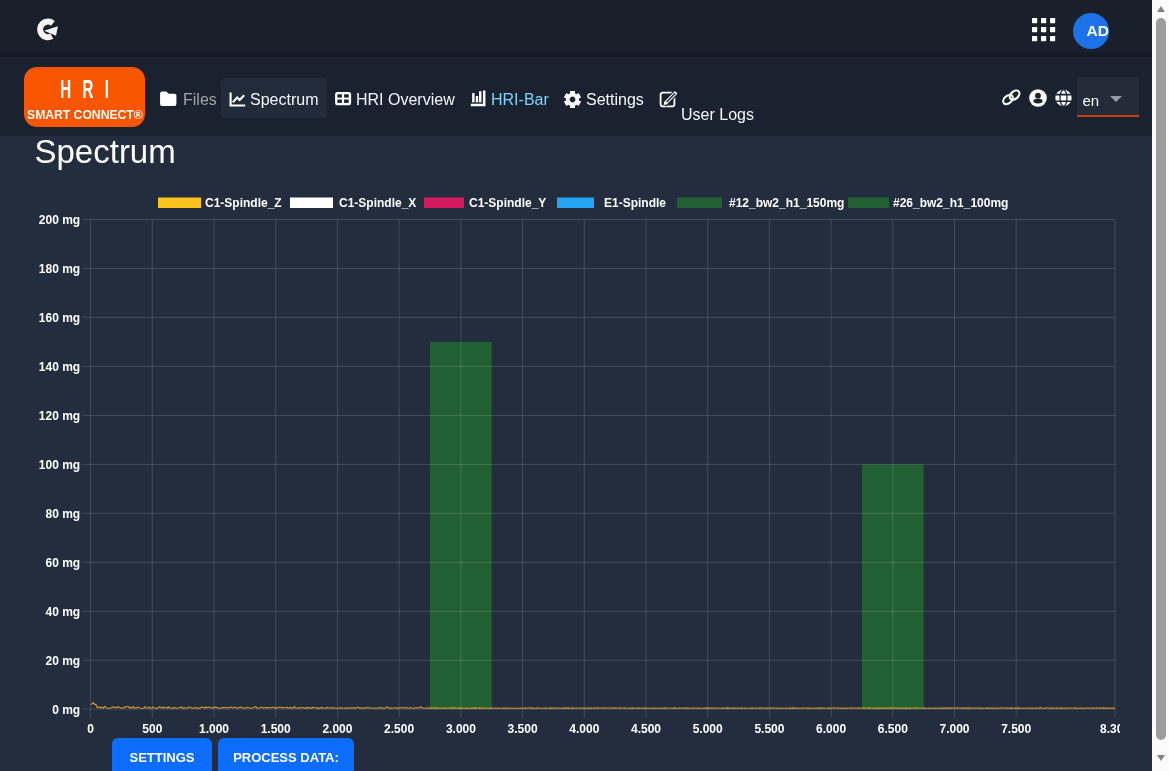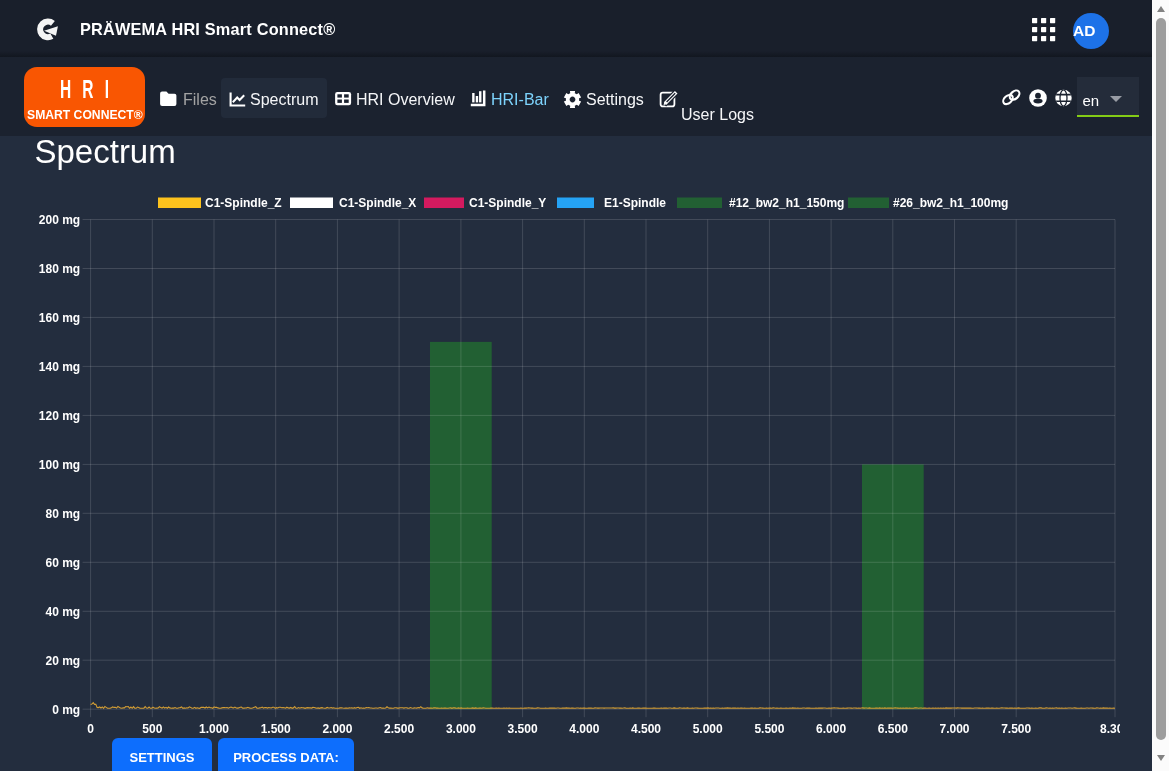--- a/index.html
+++ b/index.html
@@ -7,33 +7,32 @@
 .abs { position:absolute; }
 </style></head>
 <body>
 <div class="abs" style="left:0;top:0;width:1152px;height:771px;overflow:hidden;">
 
 <div class="abs" style="left:0;top:0;width:1152px;height:57px;background:#191f2b;"></div>
 <svg class="abs" style="left:37px;top:13px;" width="26" height="31" viewBox="0 0 26 31">
 <path d="M14.84,23.19 A7.8,7.8 0 1 1 15.91,10.34" stroke="#f4f4f4" stroke-width="6.1" fill="none"></path>
 <polygon points="7.1,17.8 20.9,13.3 19.0,22.7" fill="#f4f4f4"></polygon>
 </svg>
-<div class="abs" style="left:80px;top:20px;color:#fff;font-size:16.3px;font-weight:bold;letter-spacing:0.2px;">PRÄWEMA HRI Smart Connect®</div>
 <svg class="abs" style="left:1032px;top:18px;" width="24" height="24" viewBox="0 0 24 24">
       <rect x="0" y="0" width="5.2" height="5.2" rx="0.6" fill="#fff"></rect>
       <rect x="9" y="0" width="5.2" height="5.2" rx="0.6" fill="#fff"></rect>
       <rect x="18" y="0" width="5.2" height="5.2" rx="0.6" fill="#fff"></rect>
       <rect x="0" y="9" width="5.2" height="5.2" rx="0.6" fill="#fff"></rect>
       <rect x="9" y="9" width="5.2" height="5.2" rx="0.6" fill="#fff"></rect>
       <rect x="18" y="9" width="5.2" height="5.2" rx="0.6" fill="#fff"></rect>
       <rect x="0" y="18" width="5.2" height="5.2" rx="0.6" fill="#fff"></rect>
       <rect x="9" y="18" width="5.2" height="5.2" rx="0.6" fill="#fff"></rect>
       <rect x="18" y="18" width="5.2" height="5.2" rx="0.6" fill="#fff"></rect>
     </svg>
-<div class="abs" style="left:1073px;top:12.5px;width:36px;height:36px;border-radius:50%;background:#1d72e8;color:#fff;font-weight:bold;font-size:15.5px;text-align:left;line-height:36px;">AD</div>
+<div class="abs" style="left:1073px;top:12.5px;width:36px;height:36px;border-radius:50%;background:#1d72e8;color:#fff;font-weight:bold;font-size:15.5px;text-align:right;line-height:36px;">AD</div>
 <div class="abs" style="left:0;top:51px;width:1152px;height:6px;background:linear-gradient(180deg, rgba(25,31,43,0) 0%, rgba(10,14,20,0.5) 100%);"></div>
 <div class="abs" style="left:0;top:57px;width:1152px;height:79px;background:#1b222f;"></div>
 <div class="abs" style="left:24px;top:67px;width:121px;height:59.5px;background:#f95602;border-radius:13px;color:#fff;">
 <div class="abs" style="left:0;top:9.5px;width:121px;text-align:center;font-size:25px;font-weight:bold;letter-spacing:5.5px;text-indent:5.5px;transform:scaleX(0.62);transform-origin:60.5px 0;line-height:25px;white-space:nowrap;">H R I</div>
 <div class="abs" style="left:0;top:40.5px;width:121px;text-align:center;font-size:12.8px;font-weight:bold;transform:scaleX(0.95);transform-origin:60.5px 0;line-height:13px;white-space:nowrap;">SMART CONNECT®</div>
 </div>
 <div class="abs" style="left:221px;top:78px;width:106px;height:40px;background:#222b3a;border-radius:4px;"></div>
 <svg class="abs" style="left:159px;top:90px;" width="19" height="19" viewBox="0 0 19 19">
       <path d="M1.1,3.5 a2.0,2.0 0 0 1 2.0,-2.0 h4.3 l2.2,2.2 h5.9 a1.9,1.9 0 0 1 1.9,1.9 v8.4 a1.9,1.9 0 0 1 -1.9,1.9 H3.1 a2.0,2.0 0 0 1 -2.0,-2.0 z" fill="#fff"></path>
     </svg>
@@ -83,21 +82,21 @@
       <clipPath id="gc">
         <circle cx="8.5" cy="9" r="8.2"></circle>
       </clipPath>
       <circle cx="8.5" cy="9" r="8.2" fill="#fff"></circle>
       <g clip-path="url(#gc)">
         <line x1="0" y1="5.6" x2="17" y2="5.6" stroke="#1b222f" stroke-width="1.6"></line>
         <line x1="0" y1="12.2" x2="17" y2="12.2" stroke="#1b222f" stroke-width="1.6"></line>
         <ellipse cx="8.5" cy="9" rx="3.5" ry="8.2" stroke="#1b222f" stroke-width="1.3" fill="none"></ellipse>
       </g>
     </svg>
-<div class="abs" style="left:1076.5px;top:77px;width:62px;height:40px;background:#242c3a;border-bottom:2px solid #84cc16;">
+<div class="abs" style="left:1076.5px;top:77px;width:62px;height:40px;background:#242c3a;border-bottom:2px solid #c2410c;">
 <div class="abs" style="left:6px;top:14.5px;color:#fff;font-size:15px;">en</div>
 <div class="abs" style="left:33.5px;top:19px;width:0;height:0;border-left:6.5px solid transparent;border-right:6.5px solid transparent;border-top:6.5px solid #989ca4;"></div>
 </div>
 <div class="abs" style="left:34.5px;top:132.5px;color:#fff;font-size:33px;font-weight:400;">Spectrum</div>
 <svg class="abs" style="left:0;top:188px;" width="1120" height="583" viewBox="0 0 1120 583">
       <rect x="158" y="9.5" width="43" height="10.5" fill="#fcc21d"></rect>
       <text x="205" y="19.0" fill="#fff" font-size="12" font-weight="600">C1-Spindle_Z</text>
       <rect x="290" y="9.5" width="43" height="10.5" fill="#ffffff"></rect>
       <text x="339" y="19.0" fill="#fff" font-size="12" font-weight="600">C1-Spindle_X</text>
       <rect x="424" y="9.5" width="40" height="10.5" fill="#d41a5f"></rect>

